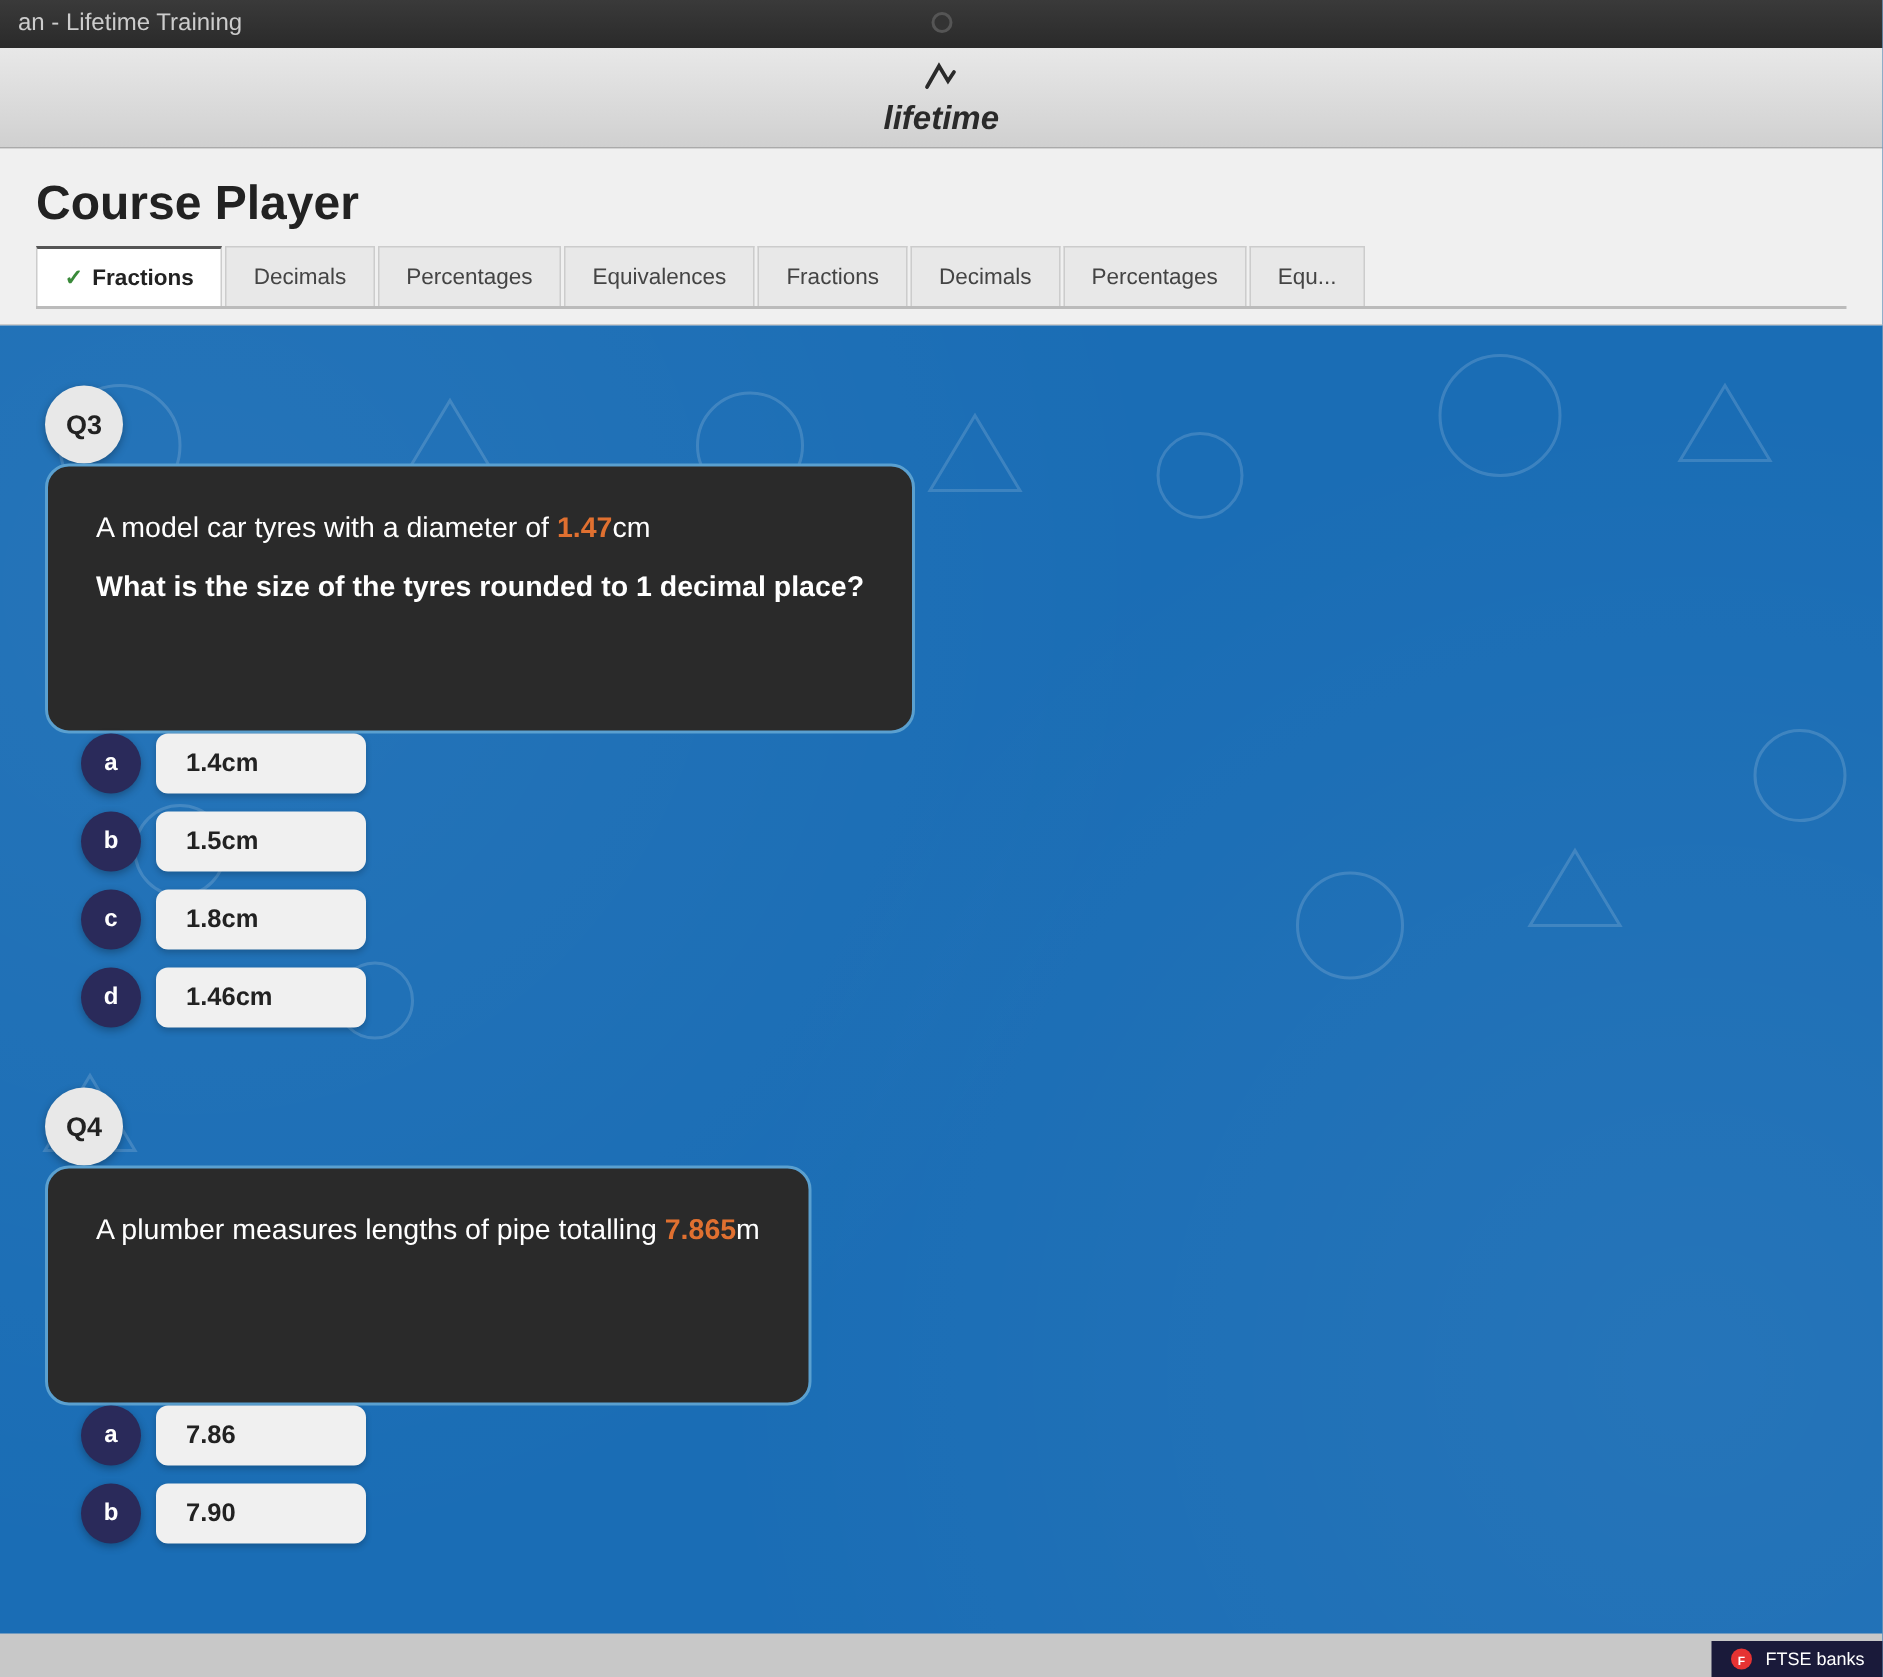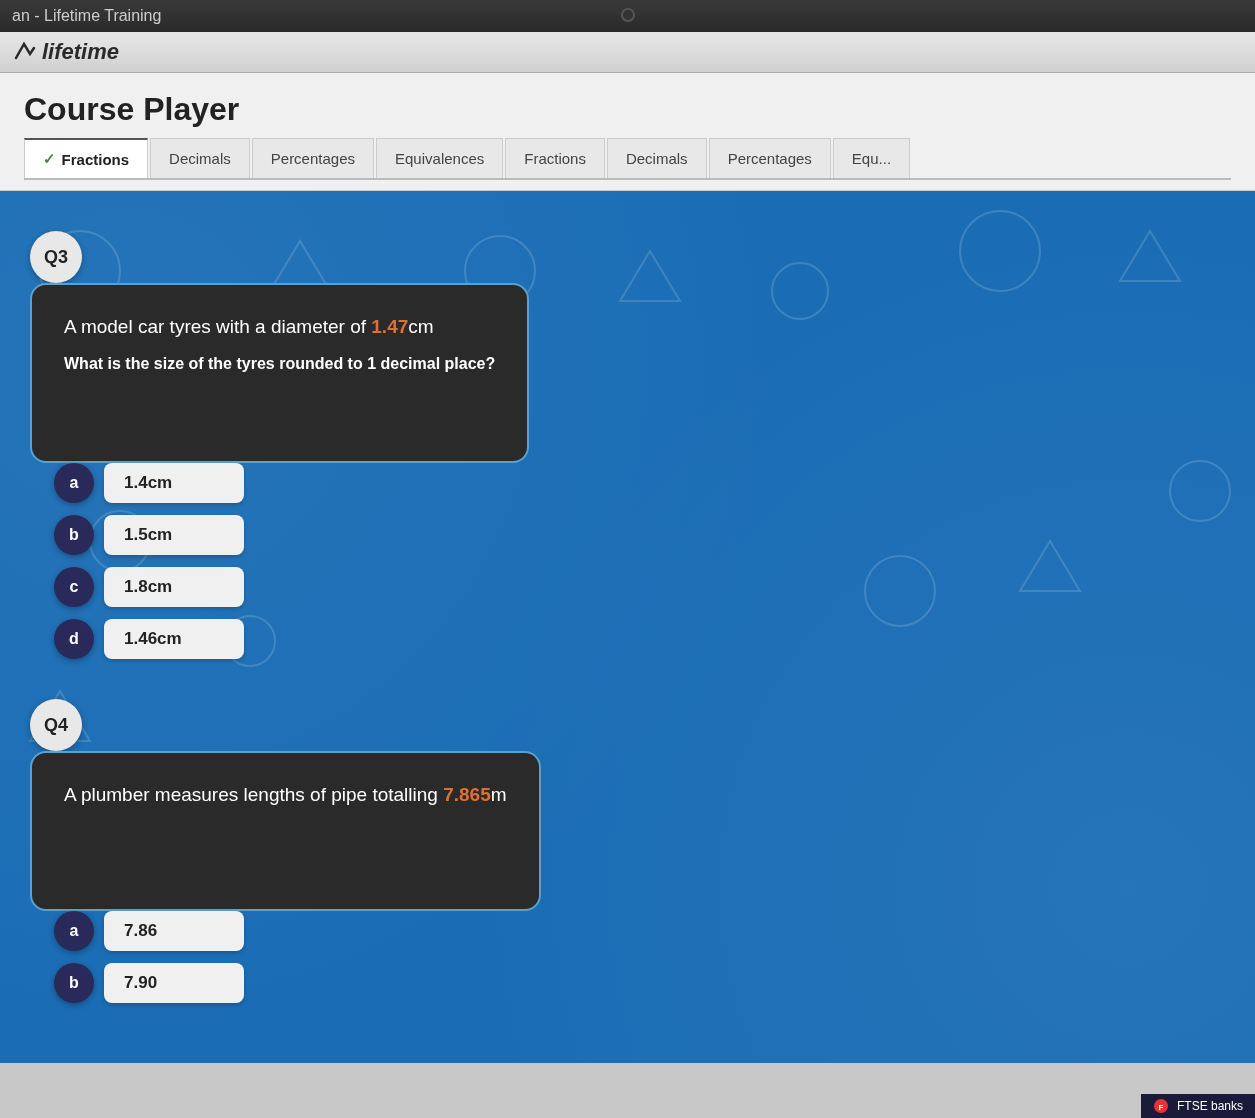--- a/index.html
+++ b/index.html
@@ -32,20 +32,21 @@
       padding: 6px 10px;
       border-bottom: 1px solid #aaa;
     }
     .browser-logo {
       font-size: 24px;
       font-weight: bold;
       color: #2a2a2a;
       font-style: italic;
       display: flex;
       align-items: center;
+      flex-direction: column;
     }
 
     
     .page-header {
       background: #f0f0f0;
       padding: 18px 24px 10px 24px;
       border-bottom: 1px solid #ccc;
     }
     .page-title {
       font-size: 32px;
@@ -147,21 +148,21 @@
       line-height: 1.5;
       margin-bottom: 10px;
     }
     .question-text .highlight {
       color: #e07030;
       font-weight: bold;
       text-align: center;
     }
     .question-subtext {
       color: #fff;
-      font-size: 16px;
+      font-size: 19px;
       font-weight: bold;
       line-height: 1.5;
     }
 
     
     .answers-column {
       display: flex;
       flex-direction: column;
       gap: 12px;
       margin-left: 24px;

